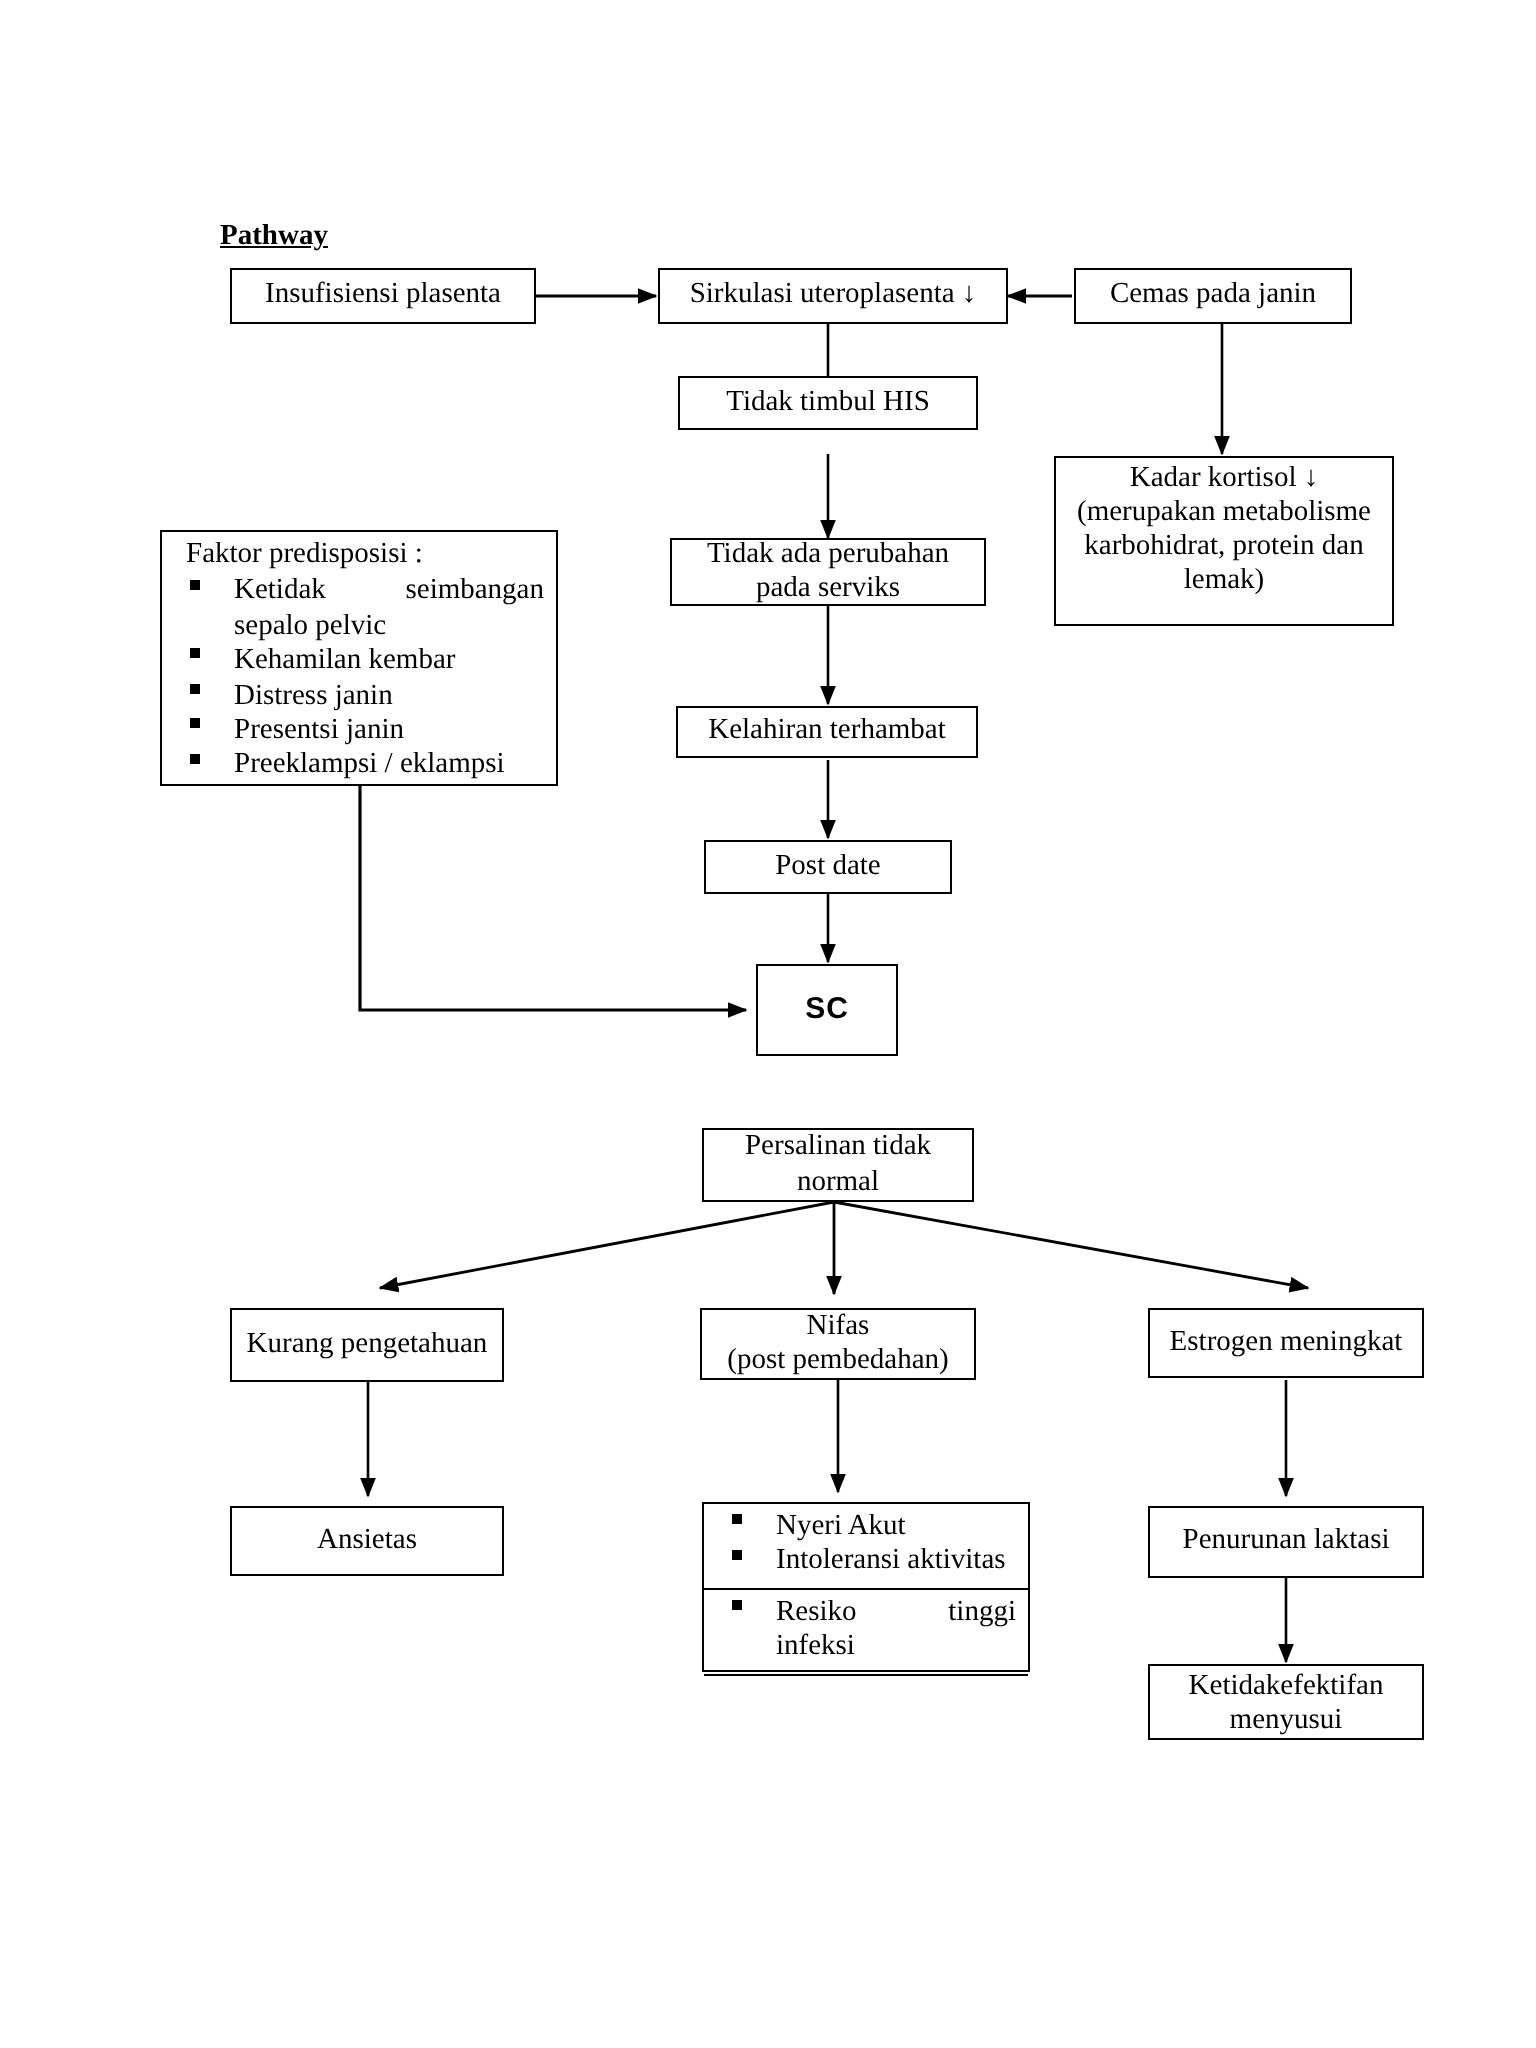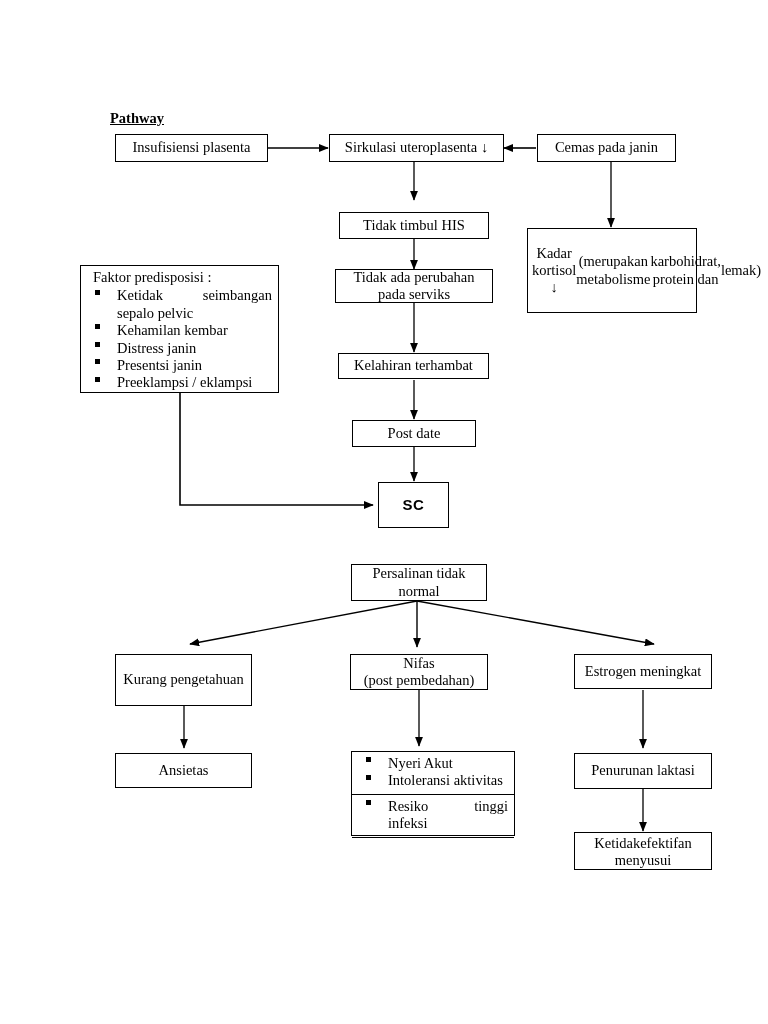--- a/index.html
+++ b/index.html
@@ -158,23 +158,23 @@
   </svg>
 
   <div class="title" style="left:110px; top:110px;font-family:Liberation Serif, serif;">Pathway</div>
 
   <div class="node" style="left:115px; top:134px; width:153px; height:28px;">Insufisiensi plasenta</div>
 
   <div class="node" style="left:329px; top:134px; width:175px; height:28px;">Sirkulasi uteroplasenta ↓</div>
 
   <div class="node" style="left:537px; top:134px; width:139px; height:28px;">Cemas pada janin</div>
 
-  <div class="node" style="left:339px; top:212px; width:150px; height:27px;text-align:center;">Tidak timbul HIS</div>
-
-  <div class="node" style="left:527px; top:228px; width:170px; height:85px; flex-direction:row; justify-content:space-between;">
+  <div class="node" style="left:339px; top:188px; width:150px; height:27px;text-align:center;">Tidak timbul HIS</div>
+
+  <div class="node" style="left:527px; top:228px; width:170px; height:85px; flex-direction:column; justify-content:flex-start;">
     <span>Kadar kortisol ↓</span>
     <span>(merupakan metabolisme</span>
     <span>karbohidrat, protein dan</span>
     <span>lemak)</span>
   </div>
 
   <div class="node" style="left:335px; top:269px; width:158px; height:34px; flex-direction:column; ">
     <span>Tidak ada perubahan</span>
     <span>pada serviks</span>
   </div>
@@ -210,21 +210,21 @@
         <span>Preeklampsi / eklampsi</span>
       </li>
     </ul>
   </div>
 
   <div class="node" style="left:351px; top:564px; width:136px; height:37px; flex-direction:column; justify-content:center;">
     <span>Persalinan tidak</span>
     <span>normal</span>
   </div>
 
-  <div class="node" style="left:115px; top:654px; width:137px; height:52px;">Kurang pengetahuan</div>
+  <div class="node" style="left:115px; top:654px; width:137px; height:37px;">Kurang pengetahuan</div>
 
   <div class="node" style="left:350px; top:654px; width:138px; height:36px; flex-direction:column; justify-content:center;">
     <span>Nifas</span>
     <span>(post pembedahan)</span>
   </div>
 
   <div class="node" style="left:574px; top:654px; width:138px; height:35px;">Estrogen meningkat</div>
 
   <div class="node" style="left:115px; top:753px; width:137px; height:35px;">Ansietas</div>
 

